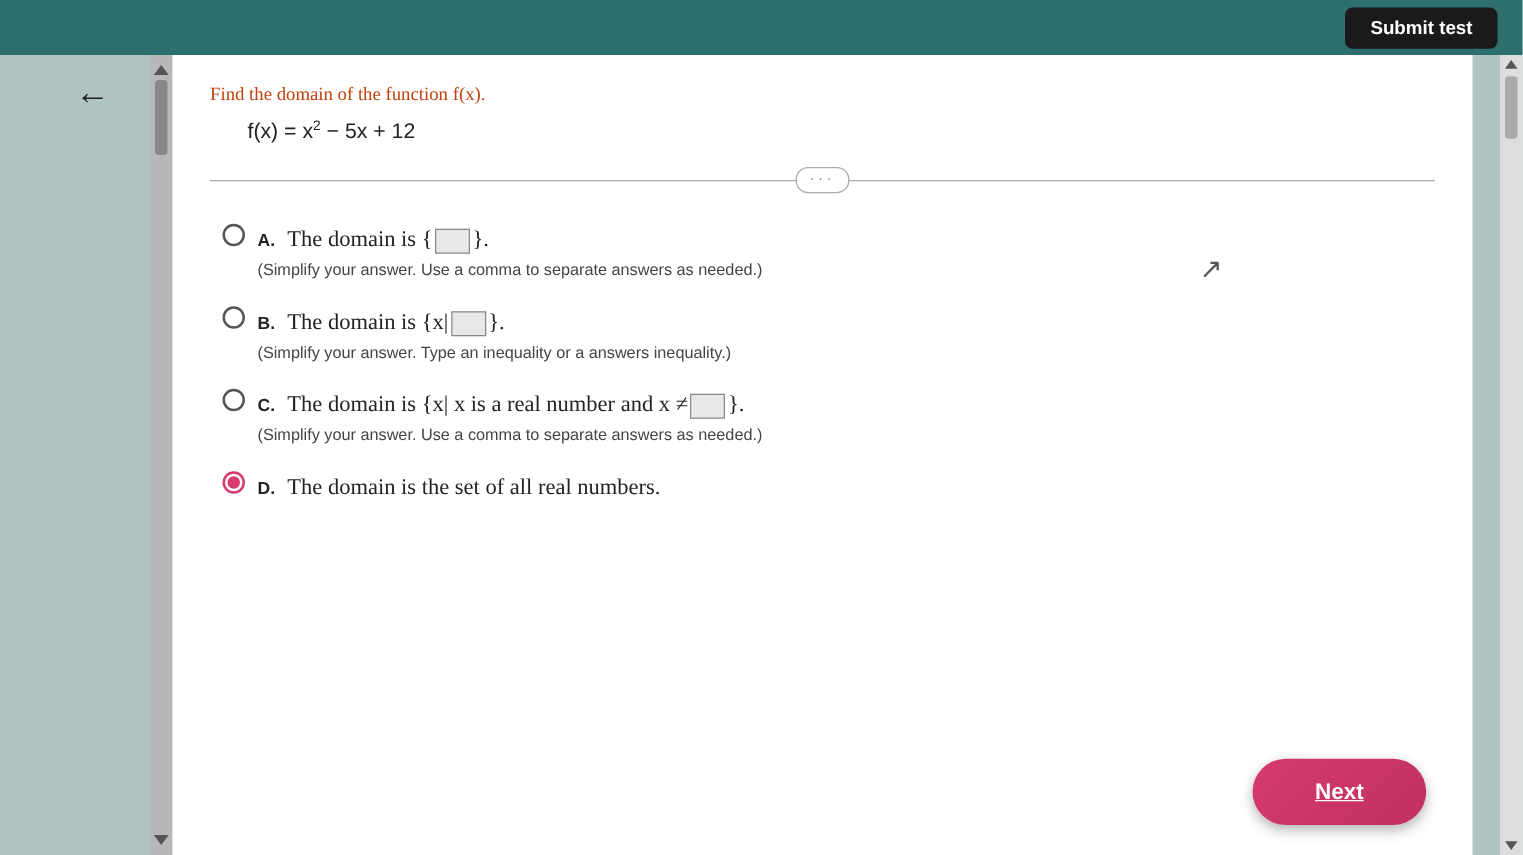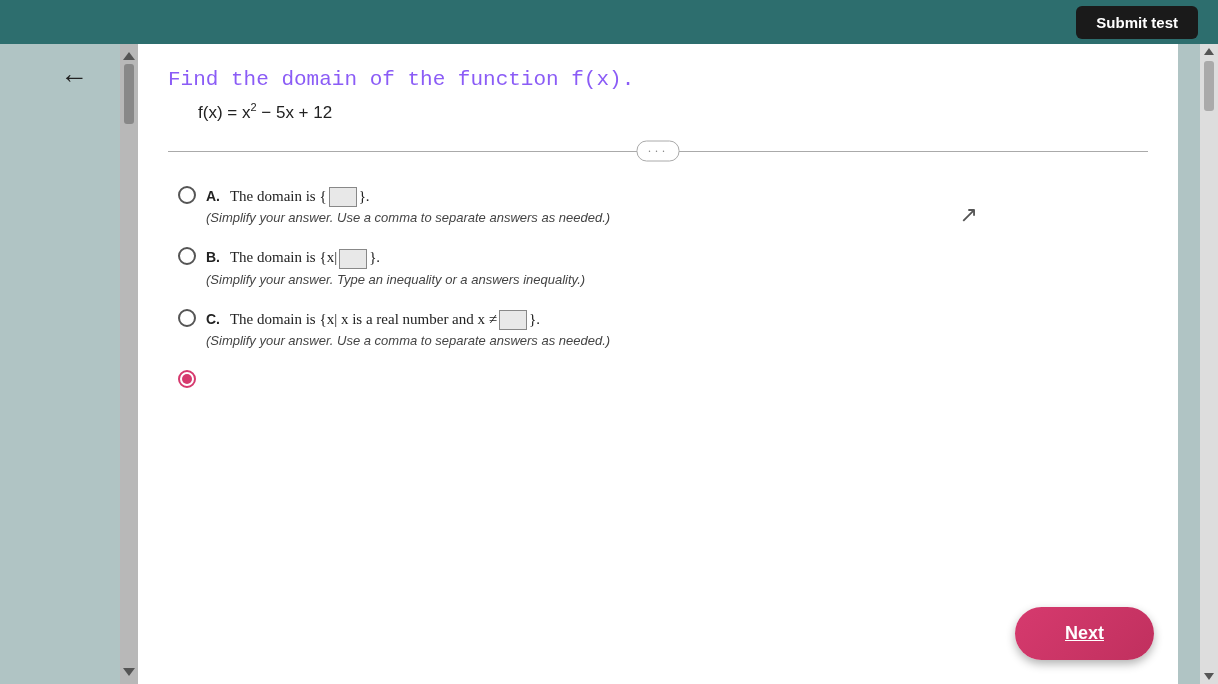--- a/index.html
+++ b/index.html
@@ -98,23 +98,23 @@
       top: 44px;
       left: 138px;
       right: 40px;
       bottom: 0;
       background: #fff;
       padding: 24px 30px 20px 30px;
       overflow: hidden;
     }
 
     .question-text {
-      font-family: Liberation Mono, monospace;
-      font-size: 21px;
-      color: #8b5cf6;
+      font-family: Liberation Serif, serif;
+      font-size: 15px;
+      color: #c2410c;
       margin-bottom: 10px;
     }
 
     .function-display {
       font-family: Liberation Sans, sans-serif;
       font-size: 17px;
       color: #222;
       margin-left: 30px;
       margin-bottom: 18px;
     }
@@ -207,21 +207,20 @@
       margin-right: 6px;
     }
 
     .choice-content {
       line-height: 1.5;
     }
 
     .choice-content .sub-text {
       font-size: 13px;
       color: #444;
-      font-style: italic;
     }
 
     .input-box {
       display: inline-block;
       width: 28px;
       height: 20px;
       border: 1px solid #888;
       background: #e8e8e8;
       vertical-align: middle;
       margin: 0 2px;
@@ -265,37 +264,37 @@
       border-right: 5px solid transparent;
       border-top: 7px solid #555;
       cursor: pointer;
       margin-top: auto;
     }
 
     
     .next-btn {
       position: absolute;
       bottom: 24px;
-      right: 64px;
+      right: 77px;
       background: linear-gradient(135deg, #d63a6e, #c0305e);
       color: #fff;
       border: none;
       border-radius: 30px;
       padding: 16px 50px;
       font-size: 18px;
       font-weight: bold;
       font-family: Arial, sans-serif;
       cursor: pointer;
       box-shadow: 0 4px 10px rgba(0,0,0,0.3);
       text-decoration: underline;
     }
 
     .math-text {
       font-family: 'Times New Roman', serif;
-      font-size: 15px;
+      font-size: 18px;
     }
   </style>
 </head>
 <body>
 
 <div class="header">
   <button class="submit-test-btn">Submit test</button>
 </div>
 
 <div class="back-arrow">←</div>
@@ -351,20 +350,24 @@
         <span class="math-text">The domain is {x| x is a real number and x ≠<span class="input-box"></span>}.</span>
         <br>
         <span class="sub-text">(Simplify your answer. Use a comma to separate answers as needed.)</span>
       </div>
     </div>
 
     <div class="choice-item">
       <div class="radio-outer selected">
         <div class="radio-inner"></div>
       </div>
+      <div class="choice-content">
+        <span class="choice-label">D.</span>
+        <span class="math-text">The domain is the set of all real numbers.</span>
+      </div>
     </div>
 
   </div>
 </div>
 
 <div class="right-scrollbar">
   <div class="scroll-arrow-up"></div>
   <div class="scroll-thumb"></div>
   <div class="scroll-arrow-down"></div>
 </div>

